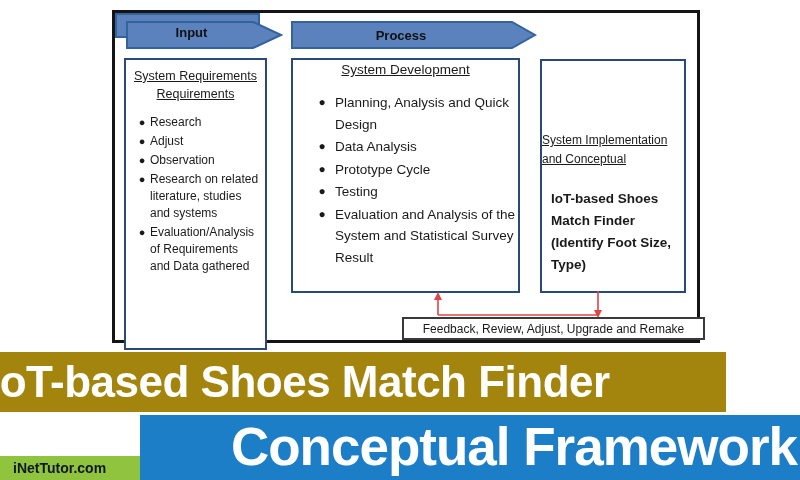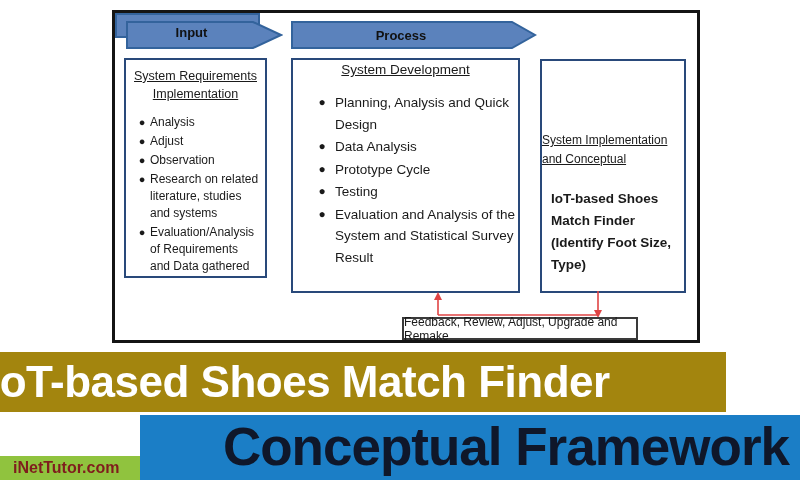--- a/index.html
+++ b/index.html
@@ -16,55 +16,55 @@
   .hdr .lbl{position:absolute;left:0;top:0;right:26px;bottom:0;display:flex;
             align-items:center;justify-content:center;font-weight:bold;font-size:13px;color:#111;}
   .hdr-input{left:11px;top:8px;width:157px;height:23px;}
   .hdr-process{left:176px;top:8px;width:246px;height:28px;}
   .hdr-output{left:426px;top:9px;width:145px;height:25px;border:2px solid #33639c;background:#5b82bc;
               box-sizing:border-box;display:flex;align-items:center;justify-content:center;
               font-weight:bold;font-size:13px;color:#111;}
 
   
   .box{position:absolute;border:2px solid #29497a;background:#fff;box-sizing:border-box;}
-  .box-input{left:9px;top:45px;width:143px;height:220px;}
+  .box-input{left:9px;top:45px;width:143px;height:292px;}
   .box-process{left:176px;top:45px;width:229px;height:235px;}
   .box-output{left:425px;top:46px;width:146px;height:234px;text-align:left;}
 
   .btitle{text-align:center;font-size:12.5px;line-height:18px;padding-top:7px;}
   .btitle-process{font-size:13.5px;line-height:19px;padding-top:0;}
   .u{text-decoration:underline;}
 
   .blist{margin-top:11px;padding:0 4px 0 8px;font-size:12px;line-height:17px;}
   .blist-process{margin-top:13px;padding:0 2px 0 16px;font-size:13.5px;line-height:21.5px;}
   .b-row{display:flex;margin-bottom:2px;}
   .b-row-p{margin-bottom:1px;}
   .b-dot{flex:none;width:16px;text-align:center;font-size:11px;}
   .blist-process .b-dot{width:26px;font-size:12px;}
   .b-txt{flex:1;}
 
   .out-title{margin-top:70px;font-size:12px;line-height:19px;}
   .out-result{margin-top:19px;font-weight:bold;font-size:13.5px;line-height:22px;padding:0 9px;}
 
   
-  .feedback{position:absolute;left:287px;top:304px;width:236px;height:23px;
+  .feedback{position:absolute;left:287px;top:304px;width:303px;height:23px;
             border:2px solid #3a3a3a;background:#fff;box-sizing:border-box;
             display:flex;align-items:center;justify-content:center;font-size:12px;}
   .red-connector{position:absolute;left:315px;top:275px;}
 
   
   .banner-gold{position:absolute;left:0;top:352px;width:726px;height:60px;background:#a3850e;}
   .banner-gold .t{position:absolute;left:-12px;top:50%;transform:translateY(-50%);
                   color:#fff;font-weight:bold;font-size:44px;letter-spacing:-0.5px;white-space:nowrap;}
   .banner-blue{position:absolute;left:140px;top:415px;width:660px;height:65px;background:#1b7ec6;
                text-align:right;overflow:hidden;}
-  .banner-blue .t{display:block;color:#0f172a;font-weight:bold;font-size:53px;line-height:64px;
-                  letter-spacing:-1px;padding-right:11px;white-space:nowrap;}
+  .banner-blue .t{display:block;color:#ffffff;font-weight:bold;font-size:53px;line-height:64px;
+                  letter-spacing:-1px;padding-right:3px;white-space:nowrap;}
   .banner-green{position:absolute;left:0;top:456px;width:140px;height:24px;background:#90c33e;}
-  .banner-green .t{display:block;color:#7f1d1d;font-weight:bold;font-size:16px;line-height:24px;
+  .banner-green .t{display:block;color:#0f172a;font-weight:bold;font-size:14px;line-height:24px;
                    padding-left:13px;}
 </style>
 </head>
 <body>
 
 <div class="stage">
 
   <div class="slide">
 
     <div class="hdr hdr-input">
@@ -81,26 +81,26 @@
       <span class="lbl">Process</span>
     </div>
 
     <div class="hdr-output">
       <span>Output</span>
     </div>
 
     <div class="box box-input">
       <div class="btitle">
         <span class="u">System Requirements</span><br>
-        <span class="u">Implementation</span>
+        <span class="u">Requirements</span>
       </div>
       <div class="blist">
         <div class="b-row">
             <span class="b-dot">●</span>
-            <span class="b-txt">Analysis</span>
+            <span class="b-txt">Research</span>
           </div>
         <div class="b-row">
             <span class="b-dot">●</span>
             <span class="b-txt">Adjust</span>
           </div>
         <div class="b-row">
             <span class="b-dot">●</span>
             <span class="b-txt">Observation</span>
           </div>
         <div class="b-row">

